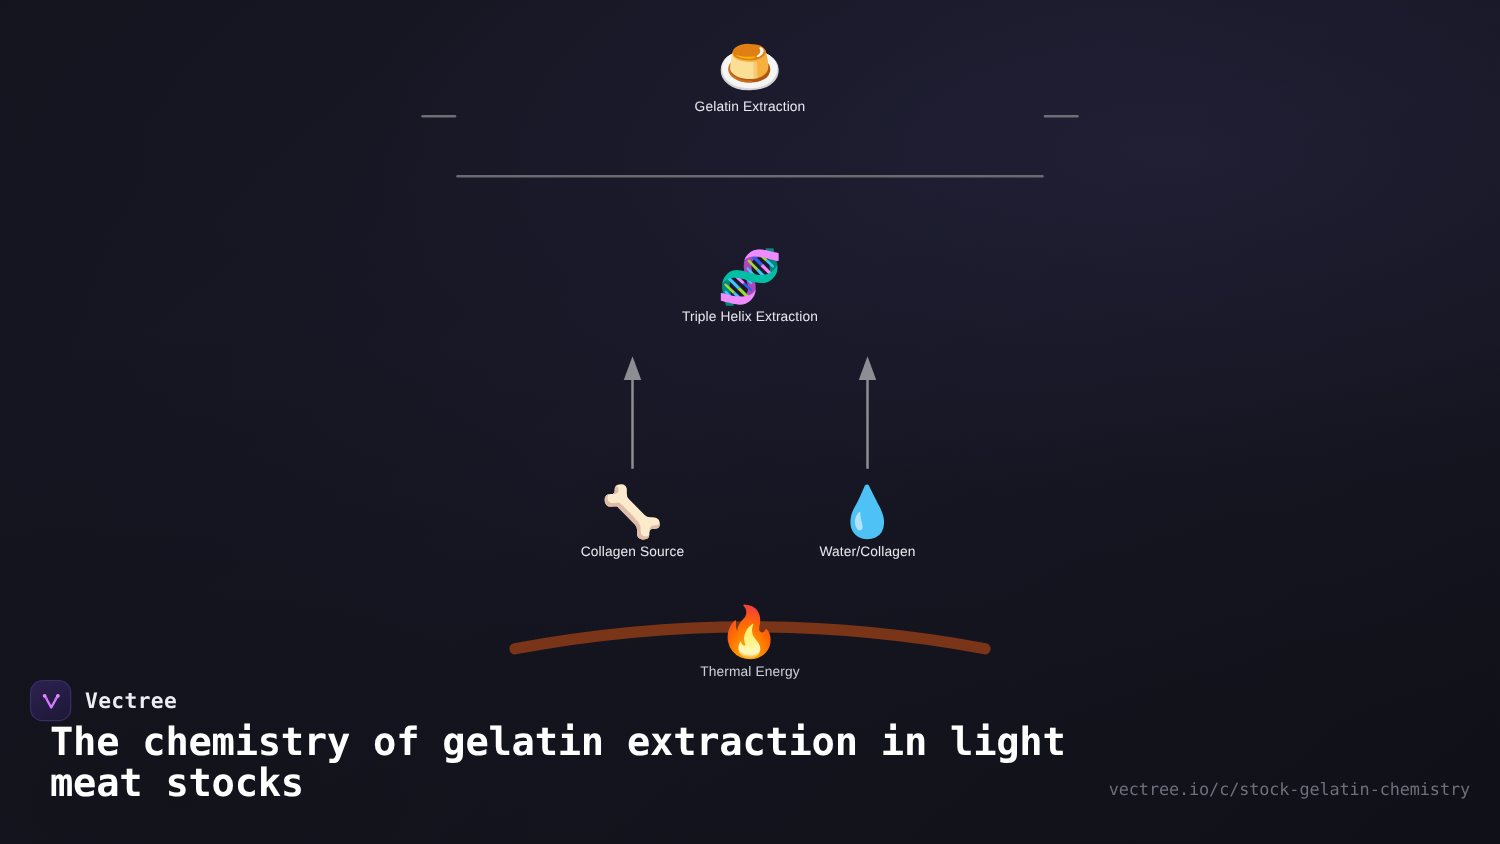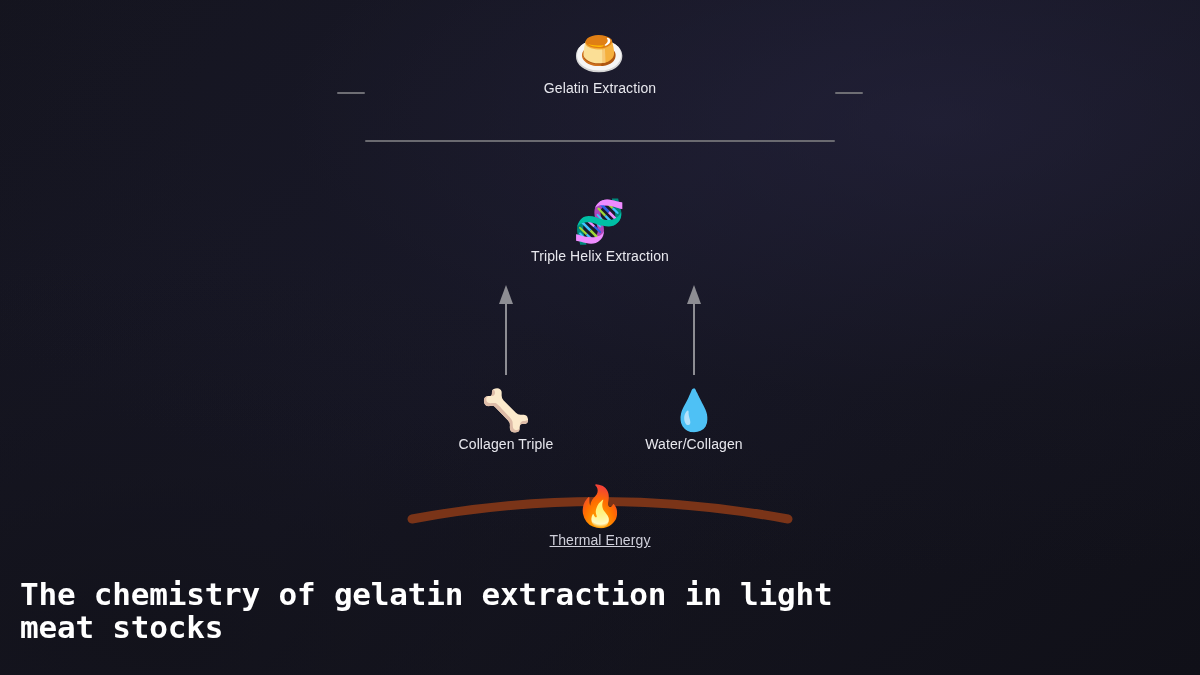--- a/index.html
+++ b/index.html
@@ -35,26 +35,26 @@
   .node-emoji {
     font-size: 42px;
     line-height: 48px;
     height: 48px;
     display: block;
   }
   .node-emoji.small { font-size: 40px; }
   .node-label {
     display: block;
     margin-top: 2px;
-    font-size: 14px;
+    font-size: 11px;
     color: #e8e8ee;
     letter-spacing: 0.1px;
     white-space: nowrap;
   }
-  .node-label.dim { color: #cfcfda; text-decoration: underline; }
+  .node-label.dim { color: #cfcfda; }
 
   
   .rule {
     position: absolute;
     background: #6e6e74;
     height: 2px;
     border-radius: 1px;
   }
   .rule.thin {
     height: 1.5px;
@@ -117,21 +117,21 @@
   .brand-name {
     font-family: "DejaVu Sans Mono", "Liberation Mono", monospace;
     font-size: 17px;
     font-weight: bold;
     color: #ececf2;
     letter-spacing: 0.3px;
   }
 
   .headline {
     position: absolute;
-    left: 20px;
+    left: 40px;
     top: 578px;
     width: 840px;
     font-family: "DejaVu Sans Mono", "Liberation Mono", monospace;
     font-size: 31px;
     font-weight: bold;
     line-height: 33px;
     color: #ffffff;
     letter-spacing: -0.2px;
   }
 
@@ -169,36 +169,49 @@
     <div class="head"></div>
     <div class="shaft"></div>
   </div>
   <div class="arrow" style="left:694px; top:285px; height:90px;">
     <div class="head"></div>
     <div class="shaft"></div>
   </div>
 
   <div class="node" style="left:506px; top:386px;">
     <span class="node-emoji small">🦴</span>
-    <span class="node-label">Collagen Triple</span>
+    <span class="node-label">Collagen Source</span>
   </div>
 
   <div class="node" style="left:694px; top:386px;">
     <span class="node-emoji small">💧</span>
     <span class="node-label">Water/Collagen</span>
   </div>
 
   <div class="arc-wrap" style="left:390px; top:478px; width:420px; height:60px;">
     <svg width="420" height="60" viewBox="0 0 420 60">
       <path d="M 22 41 Q 210 6 398 41" stroke="#7a3418" stroke-width="9" fill="none" stroke-linecap="round"></path>
     </svg>
   </div>
 
   <div class="node" style="left:600px; top:482px;">
     <span class="node-emoji small">🔥</span>
     <span class="node-label dim">Thermal Energy</span>
   </div>
 
+  <div class="brand">
+    <div class="brand-logo">
+      <svg width="20" height="20" viewBox="0 0 20 20">
+        <path d="M5 6 L10 15 L15 6" stroke="#d878ff" stroke-width="1.9" fill="none" stroke-linecap="round" stroke-linejoin="round"></path>
+        <path d="M5 6 L6.6 8.1" stroke="#c469f0" stroke-width="1.5" fill="none" stroke-linecap="round"></path>
+        <path d="M15 6 L13.4 8.1" stroke="#c469f0" stroke-width="1.5" fill="none" stroke-linecap="round"></path>
+        <circle cx="4.7" cy="5.6" r="1.5" fill="#e58bff"></circle>
+        <circle cx="15.3" cy="5.6" r="1.5" fill="#e58bff"></circle>
+      </svg>
+    </div>
+    <span class="brand-name">Vectree</span>
+  </div>
 
   <div class="headline">The chemistry of gelatin extraction in light meat stocks</div>
 
+  <div class="url">vectree.io/c/stock-gelatin-chemistry</div>
 
 </div>
 
 </body></html>

